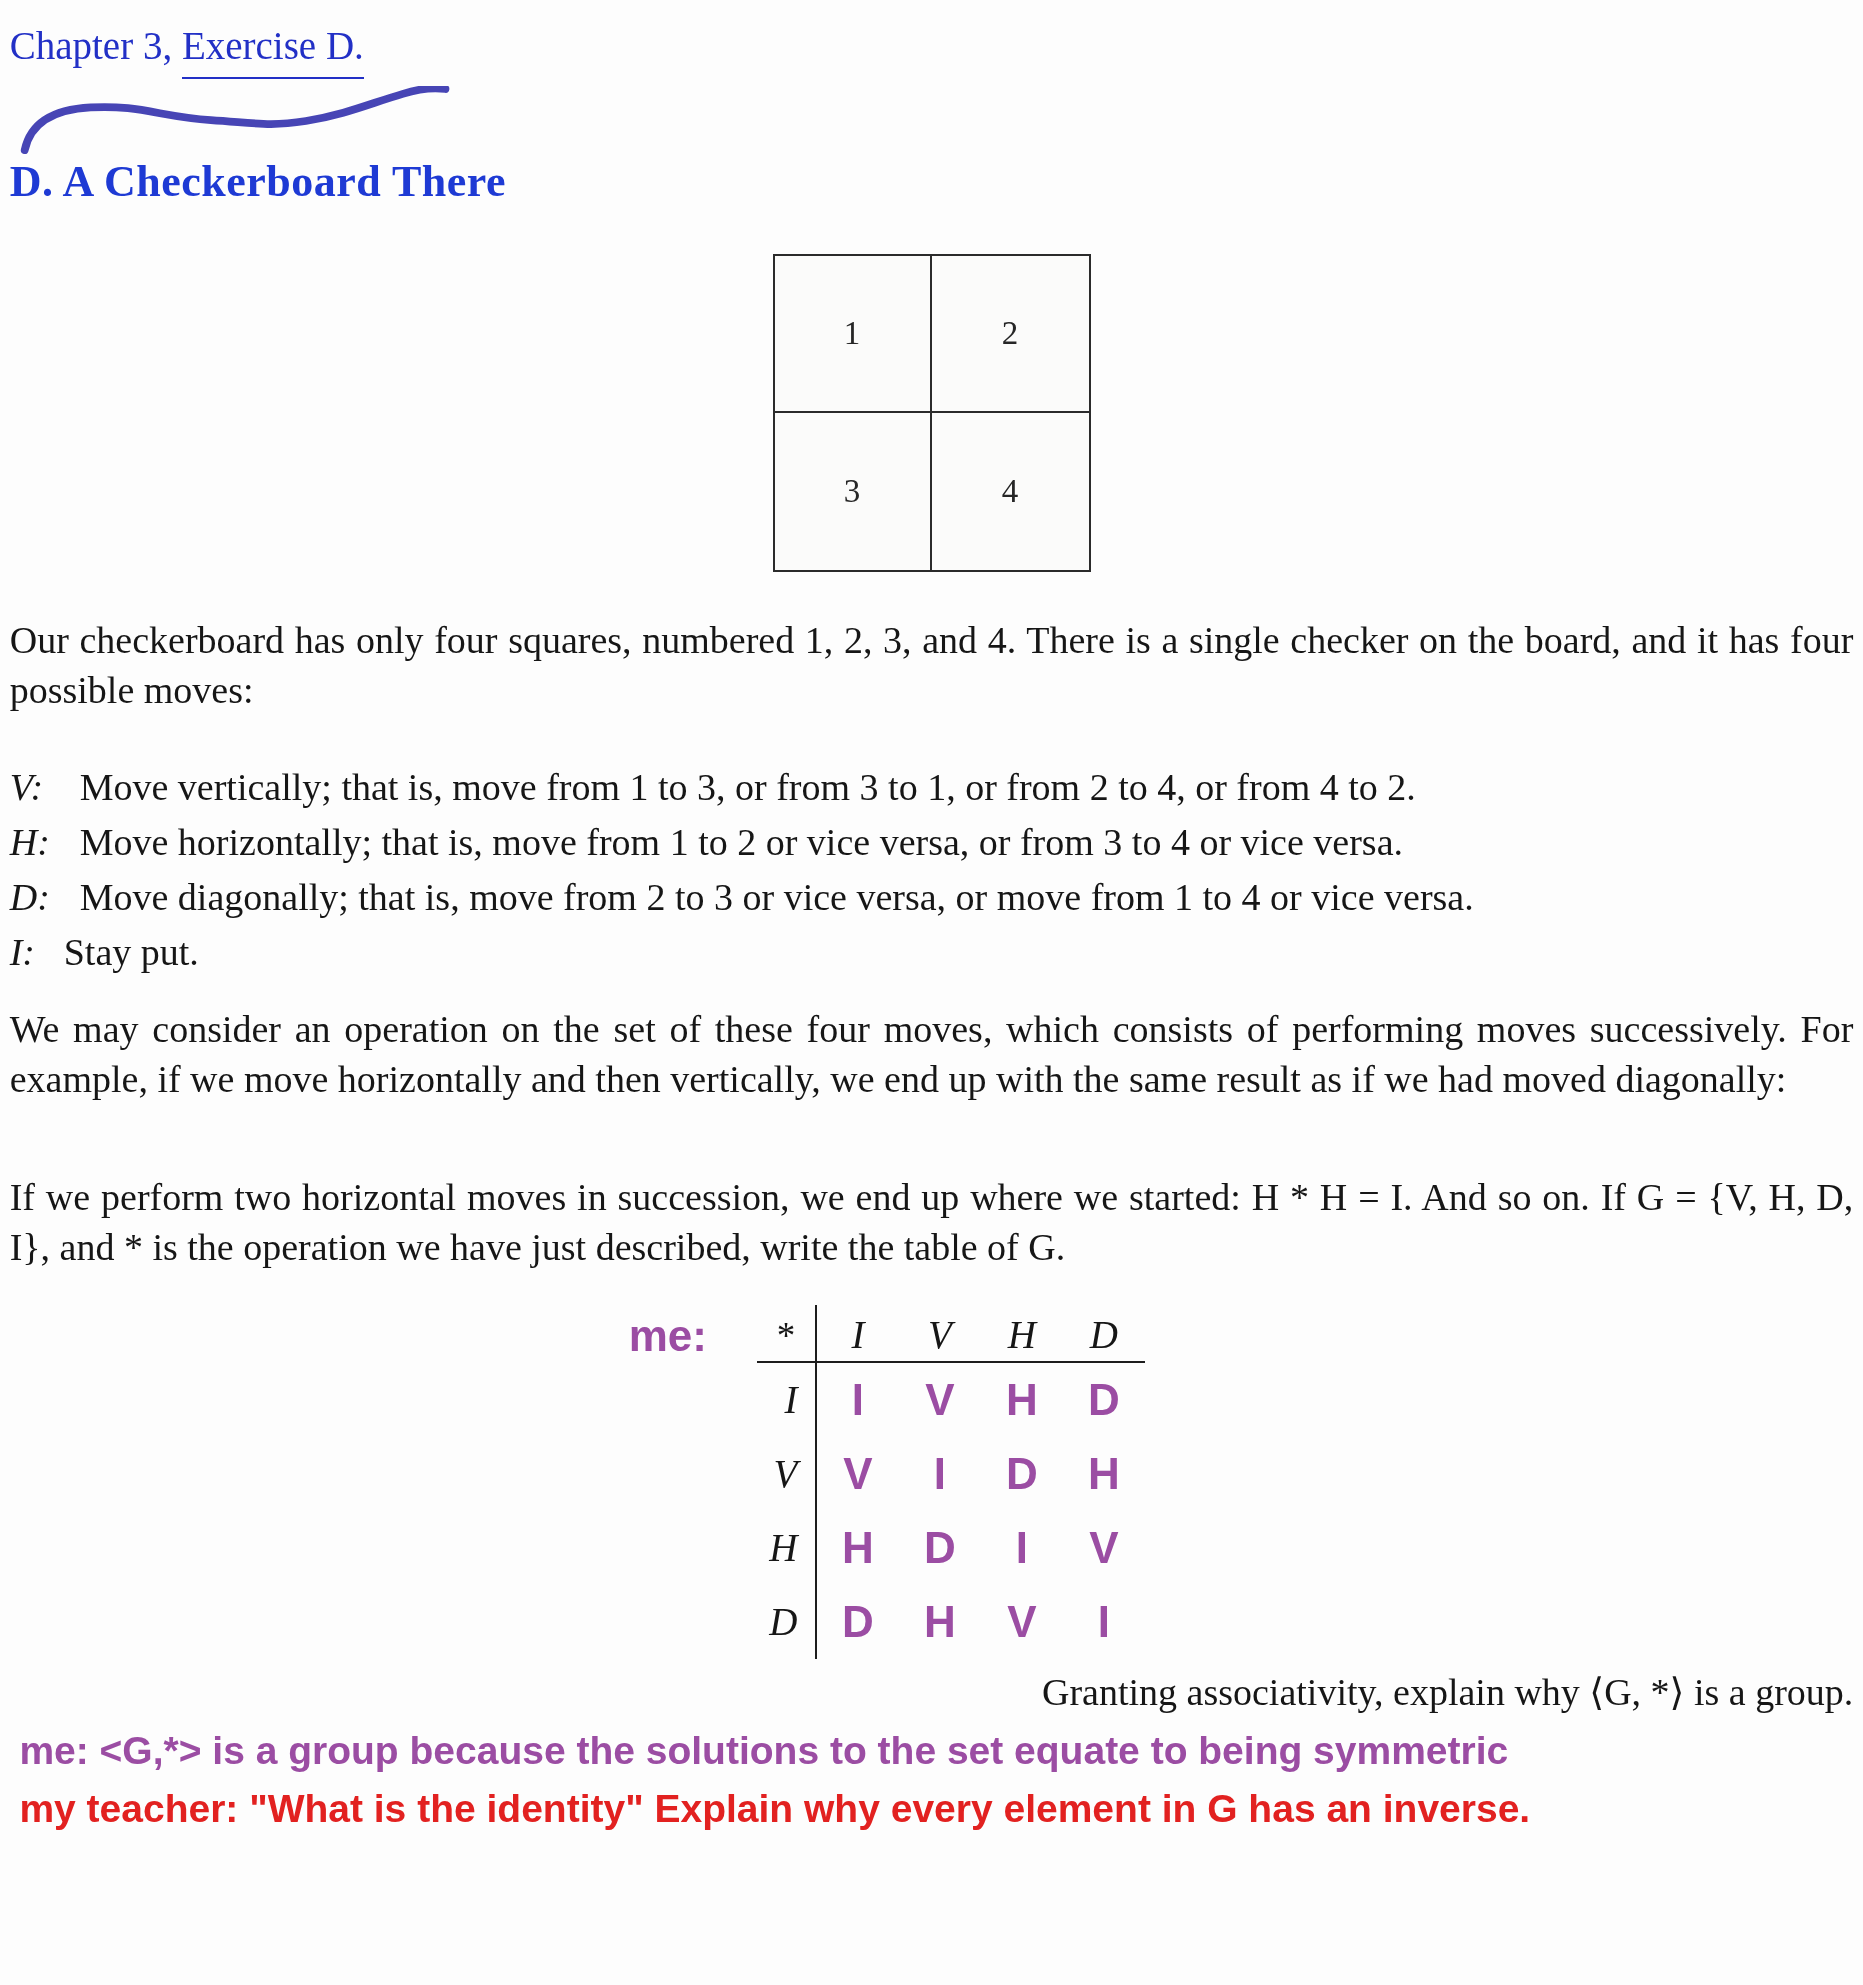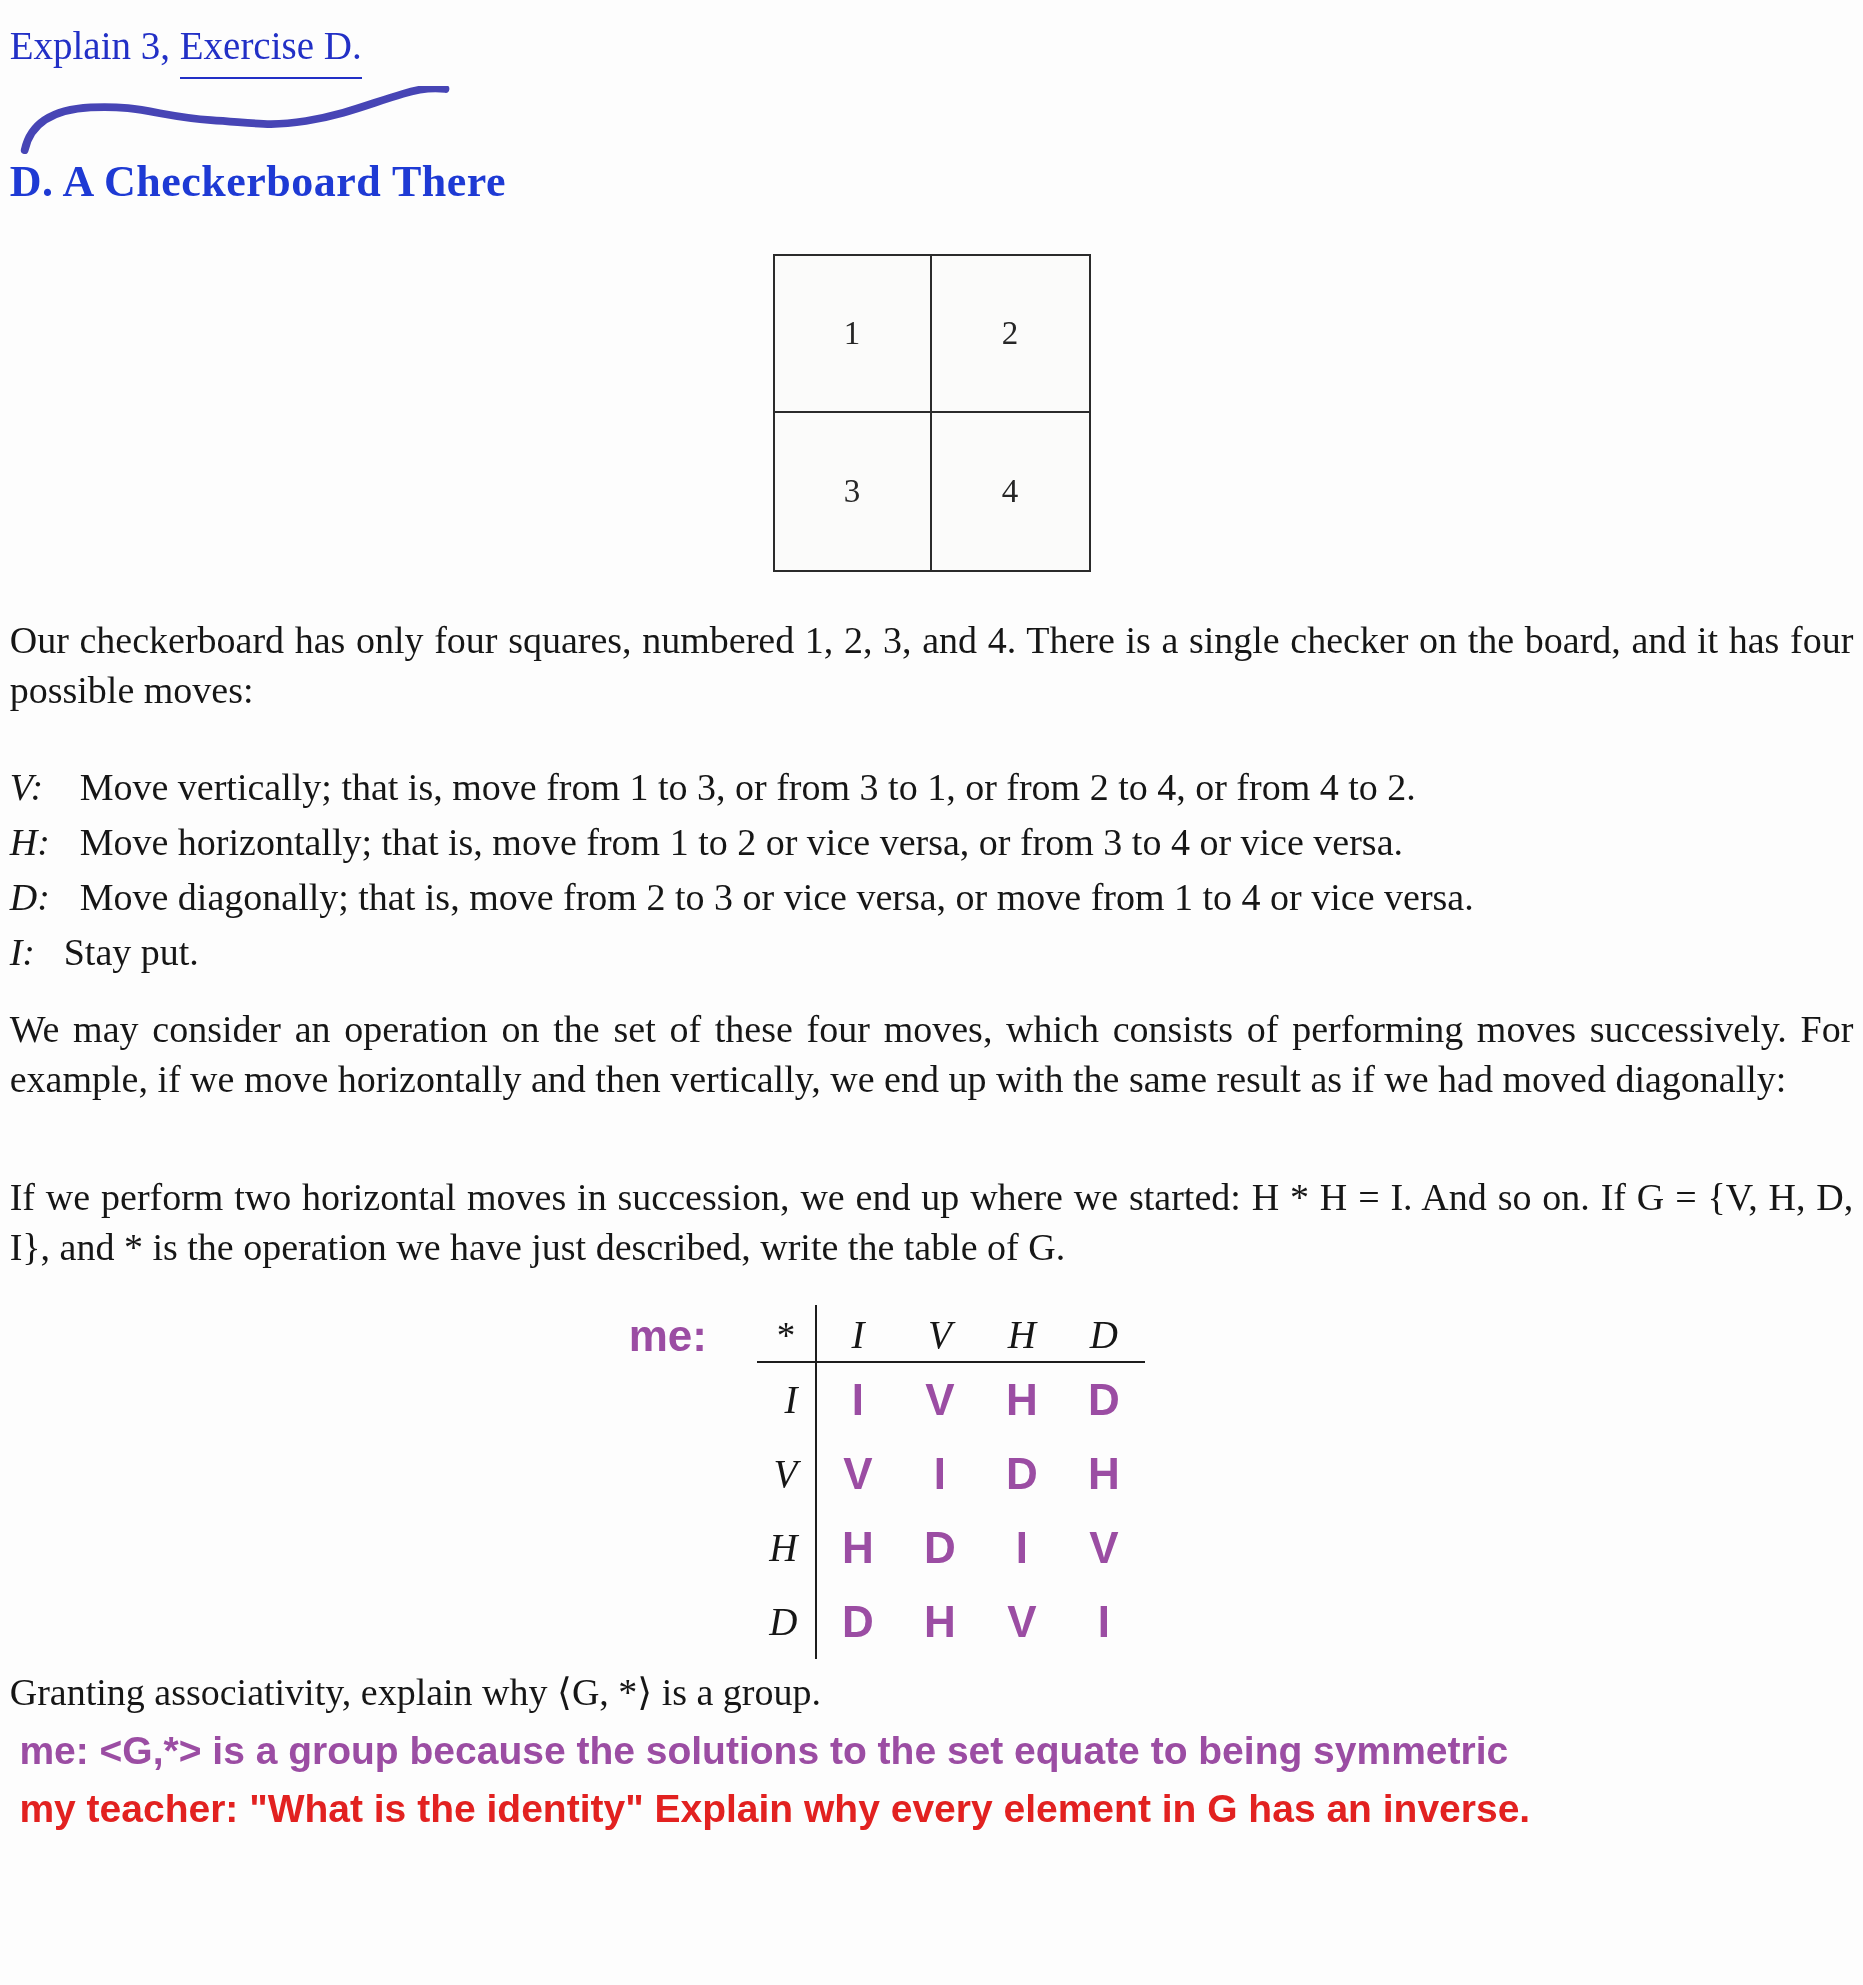--- a/index.html
+++ b/index.html
@@ -70,21 +70,21 @@
   
   .para {
     font-size: 38px;
     line-height: 50px;
     margin: 0;
     text-align: justify;
   }
   .para.intro      { margin-top: 43px; }
   .para.operation  { margin-top: 27px; }
   .para.succession { margin-top: 68px; }
-  .para.granting   { margin-top: 7.8px; text-align: left; }
+  .para.granting   { margin-top: 7.8px; text-align: right; }
   
   .moves {
     list-style: none;
     margin: 47px 0 0 0;
     padding: 0;
   }
   .moves li {
     display: flex;
     font-size: 38px;
     line-height: 50px;
@@ -161,21 +161,21 @@
     margin: 9.7px 0 0 9.7px;
   }
   .annotation.me-answer { color: var(--purple, #9b4da3); }
   .annotation.teacher   { color: var(--red, #e22120); margin-top: 7.8px; }
 </style>
 </head>
 <body>
 
 <main>
 
-  <h1 class="chapter-heading"><span>Explain 3, </span><span class="underlined">Exercise D.</span></h1>
+  <h1 class="chapter-heading"><span>Chapter 3, </span><span class="underlined">Exercise D.</span></h1>
 
   <svg class="squiggle" width="446" height="70" viewBox="0 0 460 72">
     <path d="M 10 66 C 16 38 40 24 78 22 C 128 19 152 32 202 35 C 248 38 262 42 300 36 C 342 29 366 18 400 8 C 416 3 430 1 444 3"></path>
   </svg>
 
   <h2 class="section-heading">D. A Checkerboard There</h2>
 
   <figure class="board">
     <div class="cell">1</div>
     <div class="cell">2</div>

